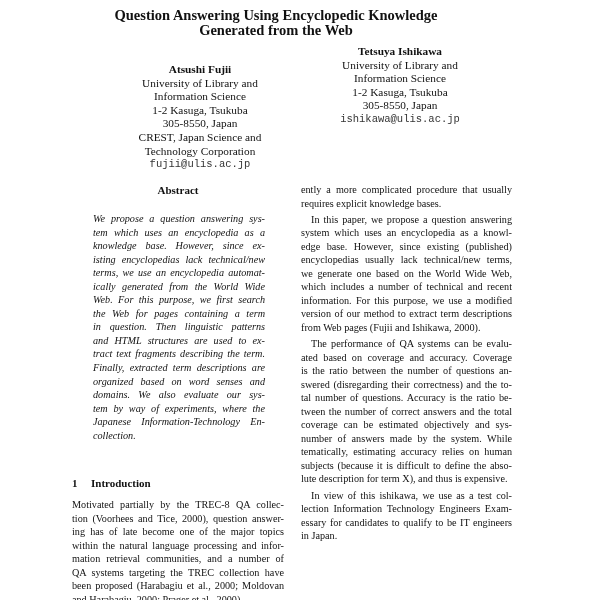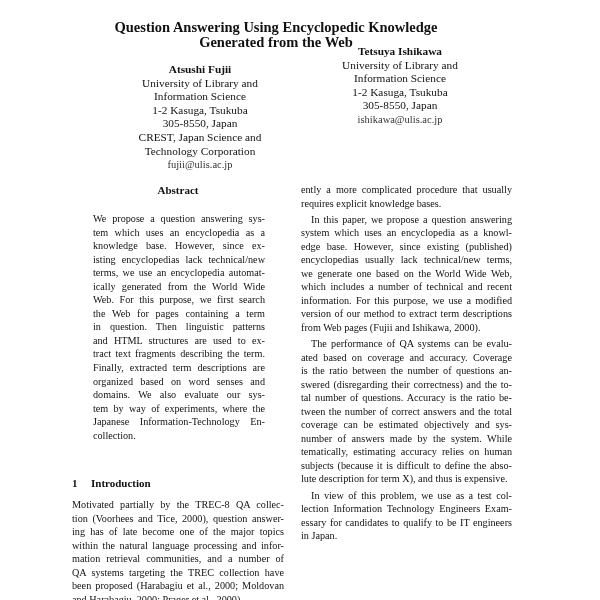--- a/index.html
+++ b/index.html
@@ -2,37 +2,37 @@
 <html><head>
   <meta charset="utf-8">
   <style>
     html, body { margin: 0; padding: 0; background: #ffffff; }
     body {
       width: 600px; height: 600px; overflow: hidden; position: relative;
       font-family: "Liberation Serif", "DejaVu Serif", serif;
       color: #111111;
     }
     .title {
-      position: absolute; left: 0; width: 552px; top: 20px;
+      position: absolute; left: 0; width: 552px; top: 8px;
       text-align: center; font-weight: bold; font-size: 14.5px; line-height: 15px;
     }
     .author {
       position: absolute; top: 55px; width: 200px;
       text-align: center; font-size: 11.3px; line-height: 13.6px;
     }
     .author .name { font-weight: bold; margin-top: 8px; }
-    .author .email { font-family: Liberation Serif, serif; font-size: 10.5px; color: #333; }
+    .author .email { font-family: Liberation Mono, monospace; font-size: 10.5px; color: #333; }
     #author1 { left: 100px; }
     #author2 { left: 300px; top: 37px; }
     .col { position: absolute; font-size: 10.2px; line-height: 13.55px; text-align: justify; }
     .abstract-head {
       position: absolute; left: 72px; width: 212px; top: 184px;
       text-align: center; font-weight: bold; font-size: 11px;
     }
-    #abstract { left: 93px; width: 172px; top: 212px; }
+    #abstract { left: 93px; width: 172px; top: 212px; font-style: italic; }
     .sec-head { position: absolute; left: 72px; top: 477px; font-weight: bold; font-size: 11px; }
     .sec-head .num { display: inline-block; width: 19px; }
     #intro-left { left: 72px; width: 212px; top: 498px; }
     #right-col { left: 301px; width: 211px; top: 183px; }
     .col p { margin: 0; }
     .col p + p { margin-top: 2.5px; }
     .line { display: block; text-align: justify; text-align-last: justify; white-space: nowrap; }
     .line.last { text-align-last: left; }
     sup { font-size: 7px; line-height: 0; }
   </style>
@@ -124,18 +124,18 @@
     <span class="line">swered (disregarding their correctness) and the to-</span>
     <span class="line">tal number of questions.  Accuracy is the ratio be-</span>
     <span class="line">tween the number of correct answers and the total</span>
     <span class="line">coverage can be estimated objectively and sys-</span>
     <span class="line">number of answers made by the system.  While</span>
     <span class="line">tematically, estimating accuracy relies on human</span>
     <span class="line">subjects (because it is difficult to define the abso-</span>
     <span class="line last">lute description for term X), and thus is expensive.</span>
   </p>
   <p>
-    <span class="line" style="padding-left:10px">In view of this problem, we use as a test col-</span>
+    <span class="line" style="padding-left:10px">In view of this ishikawa, we use as a test col-</span>
     <span class="line">lection Information Technology Engineers Exam-</span>
     <span class="line">essary for candidates to qualify to be IT engineers</span>
     <span class="line last">in Japan.</span>
   </p>
 </div>
 
 </body></html>

